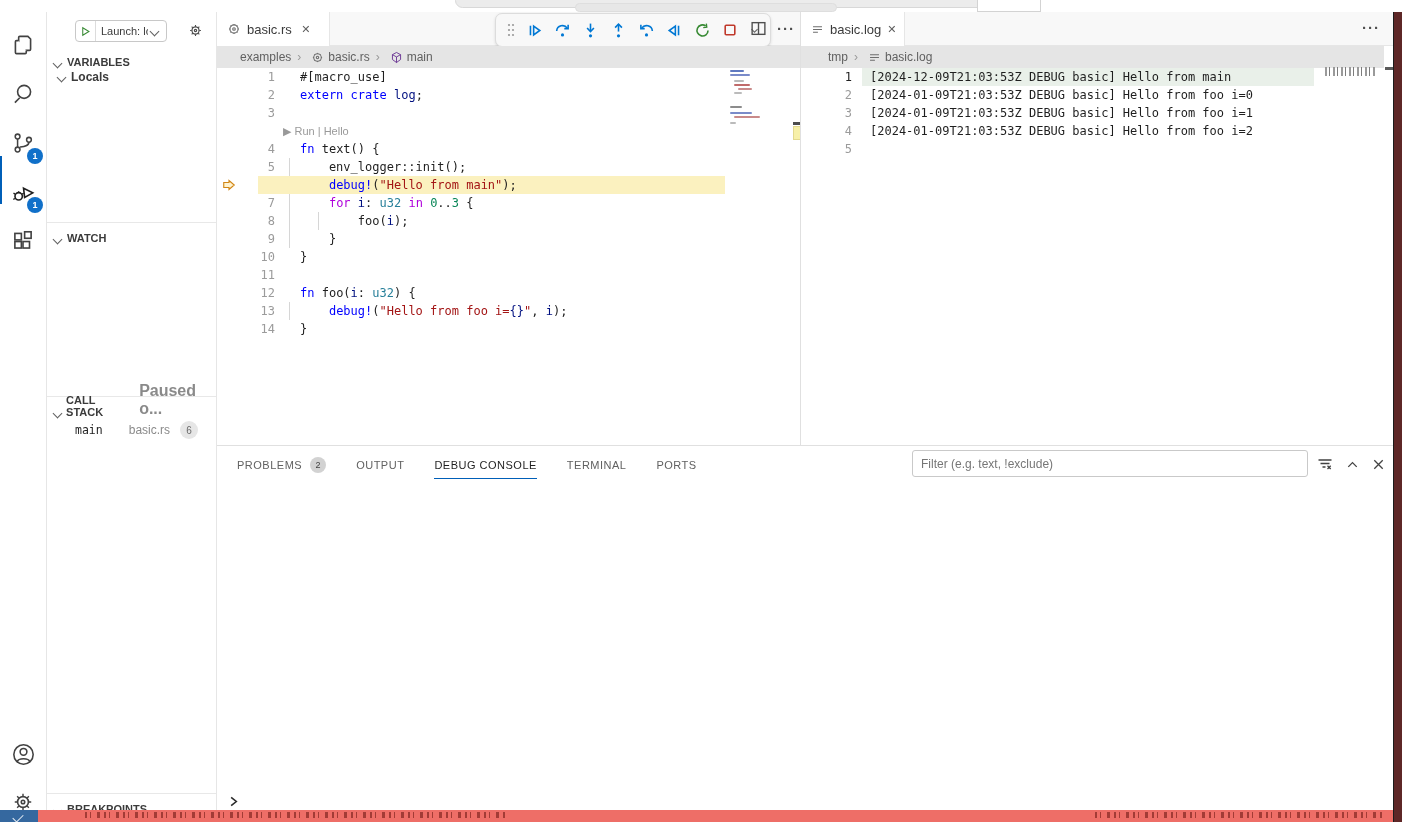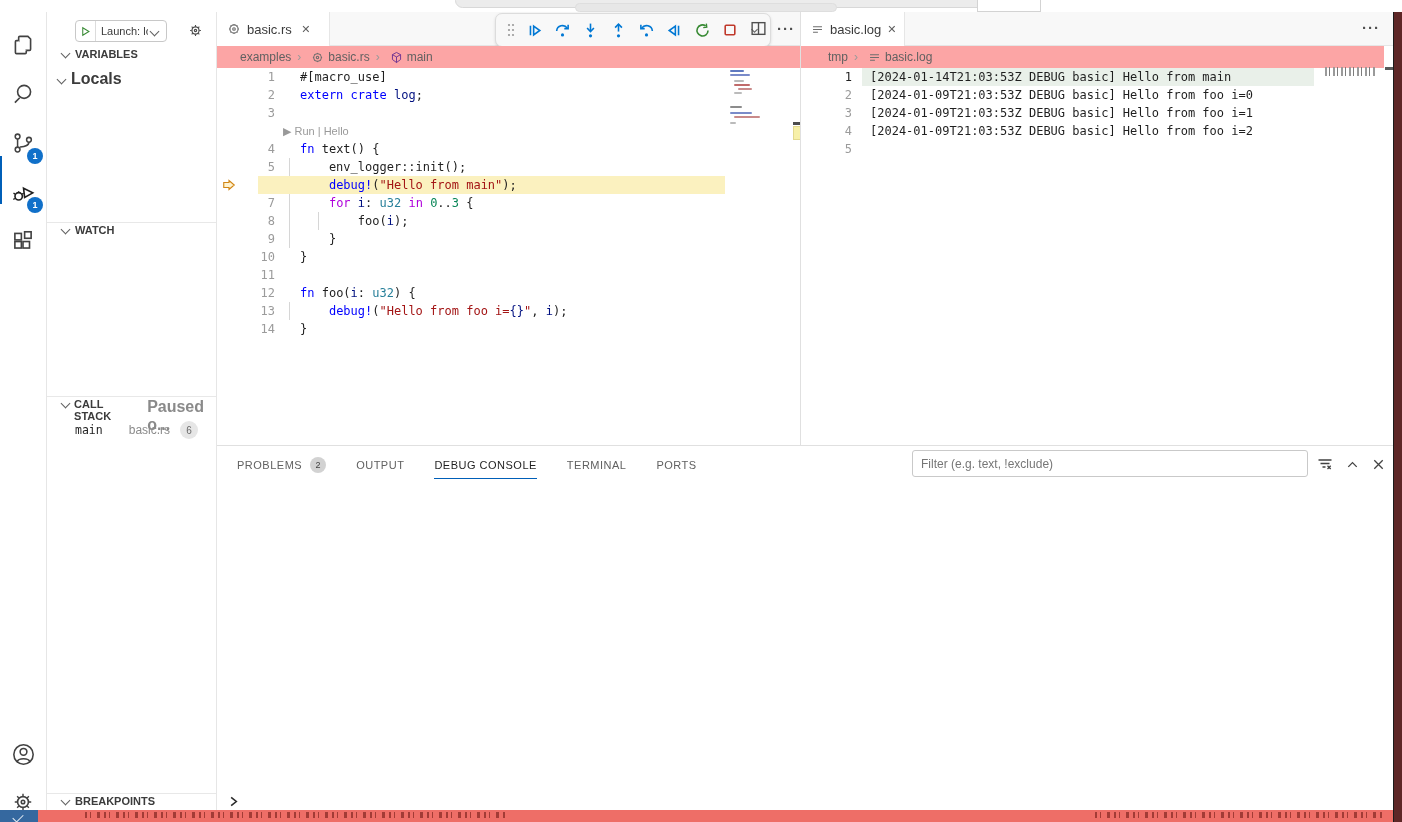--- a/index.html
+++ b/index.html
@@ -20,25 +20,25 @@
   #ab-active-bar{left:0;top:144px;width:2px;height:48px;background:#005fb8}
 
   
   #sidebar{left:47px;top:12px;width:170px;height:798px;background:#fff;border-right:1px solid #e6e6e6}
   #launch-box{position:absolute;left:28px;top:8px;width:92px;height:22px;border:1px solid #c8c8c8;border-radius:4px;background:#fff;
     display:flex;align-items:center;font-size:11px}
   #launch-box .play{width:20px;height:100%;display:flex;align-items:center;justify-content:center;border-right:1px solid #dcdcdc}
   #launch-label{padding-left:5px;white-space:nowrap;overflow:hidden;max-width:52px}
   #launch-chevron{margin-left:2px}
   #launch-gear{position:absolute;left:140px;top:10px}
-  .sec-head{position:absolute;left:8px;width:169px;height:20px;display:flex;align-items:flex-start;font-size:11px;font-weight:bold;color:#3b3b3b}
+  .sec-head{position:absolute;left:0;width:169px;height:20px;display:flex;align-items:flex-end;font-size:11px;font-weight:bold;color:#3b3b3b}
   .sec-head .chev{margin:0 4px 0 6px}
   .sec-divider{position:absolute;left:0;width:169px;height:1px;background:#e8e8e8}
   .sec-desc{font-size:16px;font-weight:bold;color:#8a8a8a;margin-left:10px}
-  #locals-row{position:absolute;left:10px;top:58px;display:flex;align-items:center;font-size:16px;font-weight:bold;color:#3b3b3b}
+  #locals-row{position:absolute;left:10px;top:58px;display:flex;align-items:center;font-size:12px;font-weight:bold;color:#3b3b3b}
   #cs-frame{position:absolute;left:28px;top:407px;width:134px;height:22px;display:flex;align-items:center}
   #cs-frame .fname{font-family:"DejaVu Sans Mono",monospace;font-size:11.5px;color:#1f1f1f}
   #cs-frame .ffile{font-size:12px;color:#8a8a8a;margin-left:26px}
   #cs-frame .fbadge{margin-left:10px;width:18px;height:18px;border-radius:9px;background:#e6e6e6;color:#6a6a6a;font-size:10px;
     display:flex;align-items:center;justify-content:center}
 
   
   .chev{width:10px;height:10px;display:inline-block;position:relative}
   .chev::before{content:"";position:absolute;left:1px;top:2px;width:6px;height:6px;border-left:1.4px solid #616161;border-bottom:1.4px solid #616161;transform:rotate(-45deg)}
 
@@ -55,21 +55,21 @@
   .more-icon::before{content:"···";font-weight:bold}
 
   
   #debug-toolbar{left:495px;top:13px;height:34px;display:flex;align-items:center;gap:6px;padding:0 9px;background:#f8f8f8;
     border:1px solid #dcdcdc;border-radius:7px;box-shadow:0 1px 3px rgba(0,0,0,.12)}
   .dt-btn{width:22px;height:22px;display:flex;align-items:center;justify-content:center;border-radius:4px}
 
   #e1-actions{left:750px;top:20px;display:flex;gap:10px;align-items:center}
   #e2-more{left:1362px;top:19px}
 
-  .breadcrumb{position:absolute;height:22px;display:flex;align-items:center;font-size:12px;color:#616161;background:#fca5a5}
+  .breadcrumb{position:absolute;height:22px;display:flex;align-items:center;font-size:12px;color:#616161;background:#e5e5e5}
   #e1-crumbs{left:217px;top:46px;width:584px;padding-left:23px}
   #e2-crumbs{left:801px;top:46px;width:583px;padding-left:27px}
   .crumb{display:flex;align-items:center;gap:4px}
   .crumb + .crumb::before{content:"›";color:#9a9a9a;margin:0 6px;font-size:12px}
 
   
   #e1-code{left:217px;top:68px;width:584px;height:377px;background:#fff}
   #e2-code{left:801px;top:68px;width:583px;height:377px;background:#fff}
   .code-row{position:relative;display:flex;height:18px;line-height:18px;font-family:"DejaVu Sans Mono",monospace;font-size:12px;white-space:pre}
   .code-row .glyph{width:23px;flex:none;display:flex;align-items:center;justify-content:center}
@@ -433,21 +433,21 @@
     <span>
       <svg width="13" height="13" viewBox="0 0 16 16" fill="none" stroke="#6d6d6d" stroke-width="1.3">
         <path d="M2.5 4.5h11 M2.5 8h11 M2.5 11.5h6"></path>
       </svg>
     </span>
     <span>basic.log</span>
   </span>
 </div>
 
 <div class="abs" id="e2-code">
-    <div class="code-row hl"><span class="lnum active">1</span><span class="ltext"><span class="tk-fg">[2024-01-14T21:03:53Z DEBUG basic] Hello from main</span></span></div>
+    <div class="code-row hl"><span class="lnum active">1</span><span class="ltext"><span class="tk-fg">[2024-12-09T21:03:53Z DEBUG basic] Hello from main</span></span></div>
     <div class="code-row"><span class="lnum">2</span><span class="ltext"><span class="tk-fg">[2024-01-09T21:03:53Z DEBUG basic] Hello from foo i=0</span></span></div>
     <div class="code-row"><span class="lnum">3</span><span class="ltext"><span class="tk-fg">[2024-01-09T21:03:53Z DEBUG basic] Hello from foo i=1</span></span></div>
     <div class="code-row"><span class="lnum">4</span><span class="ltext"><span class="tk-fg">[2024-01-09T21:03:53Z DEBUG basic] Hello from foo i=2</span></span></div>
     <div class="code-row"><span class="lnum">5</span><span class="ltext"><span class="tk-fg"></span></span></div>
   </div>
 <div class="abs" id="e2-minimap"></div>
 <div class="abs" id="e2-ruler-dash"></div>
 
 <div class="abs" id="panel-divider"></div>
 <div class="abs" id="panel">

